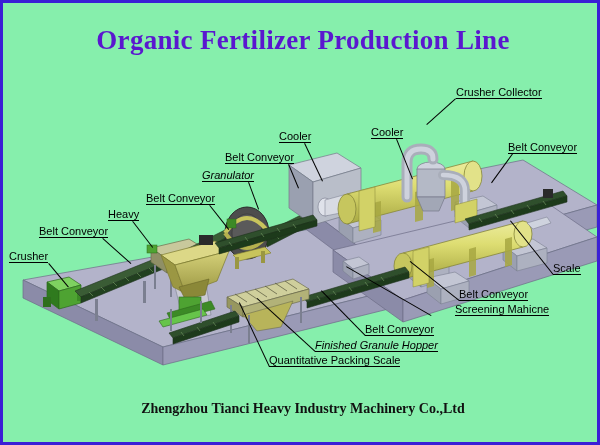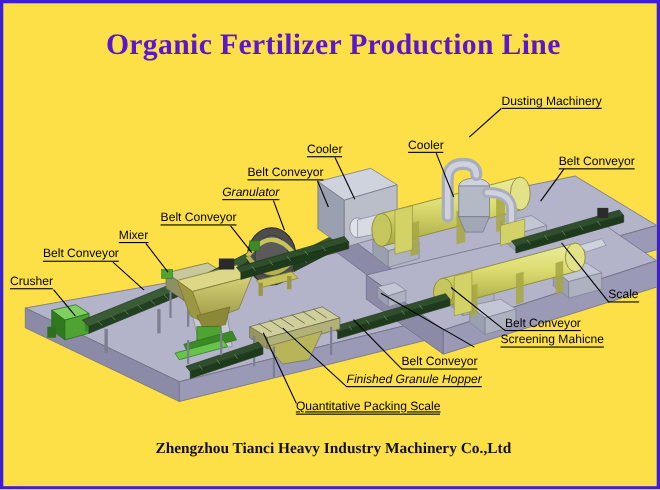--- a/index.html
+++ b/index.html
@@ -1,18 +1,18 @@
 <!DOCTYPE html>
 <html><head>
 <meta charset="utf-8">
 <style>
   html,body{margin:0;padding:0;background:#fff;}
   body{width:600px;height:445px;overflow:hidden;font-family:"Liberation Sans",sans-serif;}
   #frame{position:relative;width:600px;height:445px;box-sizing:border-box;
-         border:3px solid #3a1fd6;background:#fde047;overflow:hidden;}
+         border:3px solid #3a1fd6;background:#86efac;overflow:hidden;}
   #title{position:absolute;left:0;top:22px;width:600px;text-align:center;
          font-family:"Liberation Serif",serif;font-weight:bold;font-size:27px;
          color:#5a17cf;letter-spacing:.3px;}
   #footer{position:absolute;left:0;top:398px;width:600px;text-align:center;
           font-family:"Liberation Serif",serif;font-weight:bold;font-size:14px;color:#111;}
   #scene{position:absolute;left:0;top:62px;width:594px;height:330px;}
   #watermark{position:absolute;left:80px;top:305px;width:450px;height:44px;
              font-family:"Liberation Sans",sans-serif;font-size:37px;font-weight:normal;
              color:rgba(120,120,135,.33);white-space:nowrap;letter-spacing:.5px;
              pointer-events:none;}
@@ -301,43 +301,43 @@
     </g>
   </svg>
 
 
   <div id="labels-layer">
       <div class="lead" style="left: 46px; top: 260px; width: 31.241px; transform: rotate(50.1944deg);"></div>
       <div class="lbl" style="left: 6px; top: 247px;">Crusher</div>
       <div class="lead" style="left: 100px; top: 235px; width: 37.5366px; transform: rotate(41.7603deg);"></div>
       <div class="lbl" style="left: 36px; top: 222px;">Belt Conveyor</div>
       <div class="lead" style="left: 130px; top: 218px; width: 32.8024px; transform: rotate(52.4314deg);"></div>
-      <div class="lbl" style="left: 105px; top: 205px;">Mixer</div>
+      <div class="lbl" style="left: 105px; top: 205px;">Heavy</div>
       <div class="lead" style="left: 207px; top: 202px; width: 30.6105px; transform: rotate(51.6325deg);"></div>
       <div class="lbl" style="left: 143px; top: 189px;">Belt Conveyor</div>
       <div class="lead" style="left: 246px; top: 179px; width: 28.7924px; transform: rotate(69.6769deg);"></div>
       <div class="lbl" style="left: 199px; top: 166px; font-style: italic;">Granulator</div>
       <div class="lead" style="left: 286px; top: 161px; width: 26px; transform: rotate(67.3801deg);"></div>
       <div class="lbl" style="left: 222px; top: 148px;">Belt Conveyor</div>
       <div class="lead" style="left: 302px; top: 140px; width: 42.0476px; transform: rotate(64.6538deg);"></div>
       <div class="lbl" style="left: 276px; top: 127px;">Cooler</div>
       <div class="lead" style="left: 394px; top: 136px; width: 43.0813px; transform: rotate(68.1986deg);"></div>
       <div class="lbl" style="left: 368px; top: 123px;">Cooler</div>
       <div class="lead" style="left: 453px; top: 96px; width: 38.9487px; transform: rotate(138.122deg);"></div>
-      <div class="lbl" style="left: 453px; top: 83px;">Dusting Machinery</div>
+      <div class="lbl" style="left: 453px; top: 83px;">Crusher Collector</div>
       <div class="lead" style="left: 510px; top: 151px; width: 35.805px; transform: rotate(125.91deg);"></div>
       <div class="lbl" style="left: 505px; top: 138px;">Belt Conveyor</div>
       <div class="lead" style="left: 550px; top: 272px; width: 69.029px; transform: rotate(-128.53deg);"></div>
       <div class="lbl" style="left: 550px; top: 259px;">Scale</div>
       <div class="lead" style="left: 456px; top: 298px; width: 62.6259px; transform: rotate(-141.483deg);"></div>
       <div class="lbl" style="left: 456px; top: 285px;">Belt Conveyor</div>
       <div class="lead" style="left: 428px; top: 313px; width: 98.1122px; transform: rotate(-150.038deg);"></div>
       <div class="lbl" style="left: 452px; top: 300px;">Screening Mahicne</div>
       <div class="lead" style="left: 362px; top: 333px; width: 62.9365px; transform: rotate(-134.356deg);"></div>
       <div class="lbl" style="left: 362px; top: 320px;">Belt Conveyor</div>
       <div class="lead" style="left: 312px; top: 349px; width: 78.5684px; transform: rotate(-137.579deg);"></div>
       <div class="lbl" style="left: 312px; top: 336px; font-style: italic;">Finished Granule Hopper</div>
       <div class="lead" style="left: 266px; top: 364px; width: 70.6824px; transform: rotate(-115.115deg);"></div>
-      <div class="lbl" style="left: 266px; top: 361px; text-decoration: underline;">Quantitative Packing Scale</div>
+      <div class="lbl" style="left: 266px; top: 351px;">Quantitative Packing Scale</div>
     </div>
 
   <div id="footer">Zhengzhou Tianci Heavy Industry Machinery Co.,Ltd</div>
 </div>
 
 </body></html>

